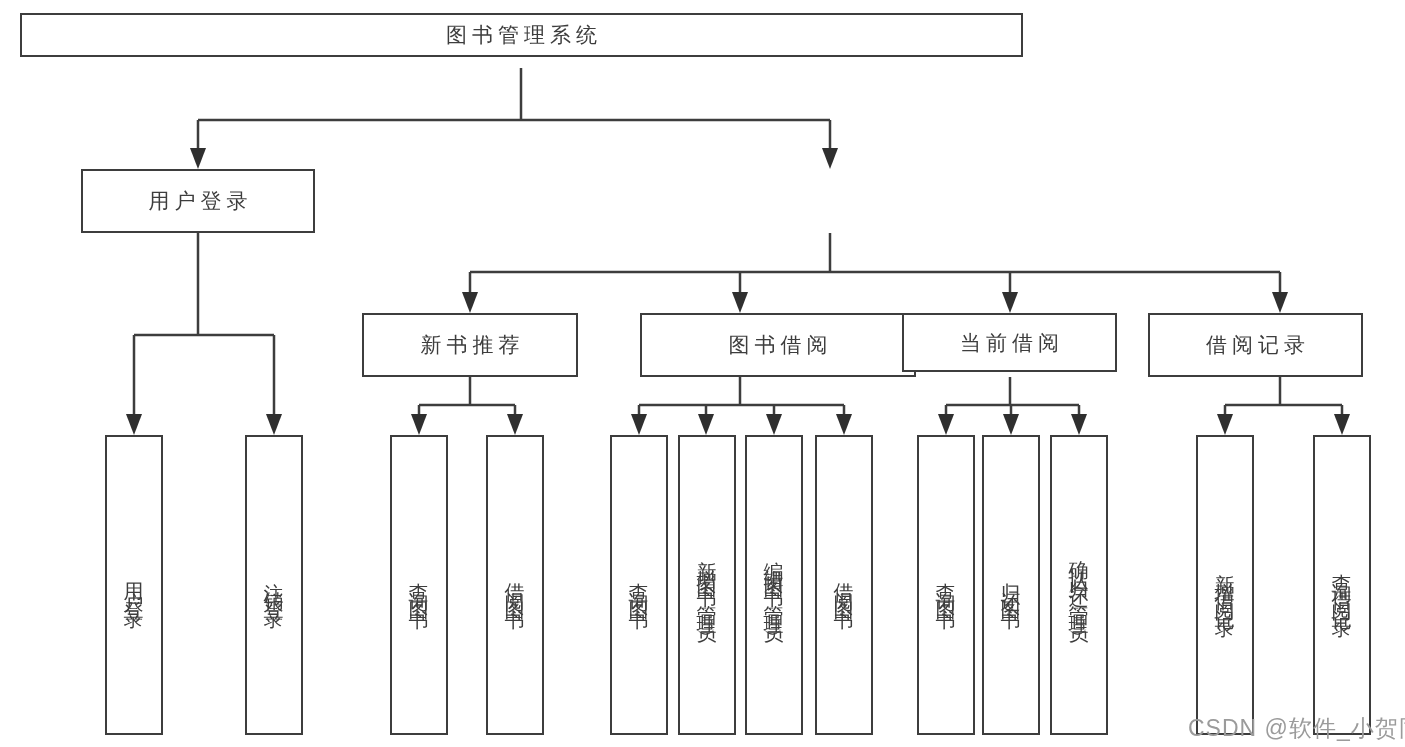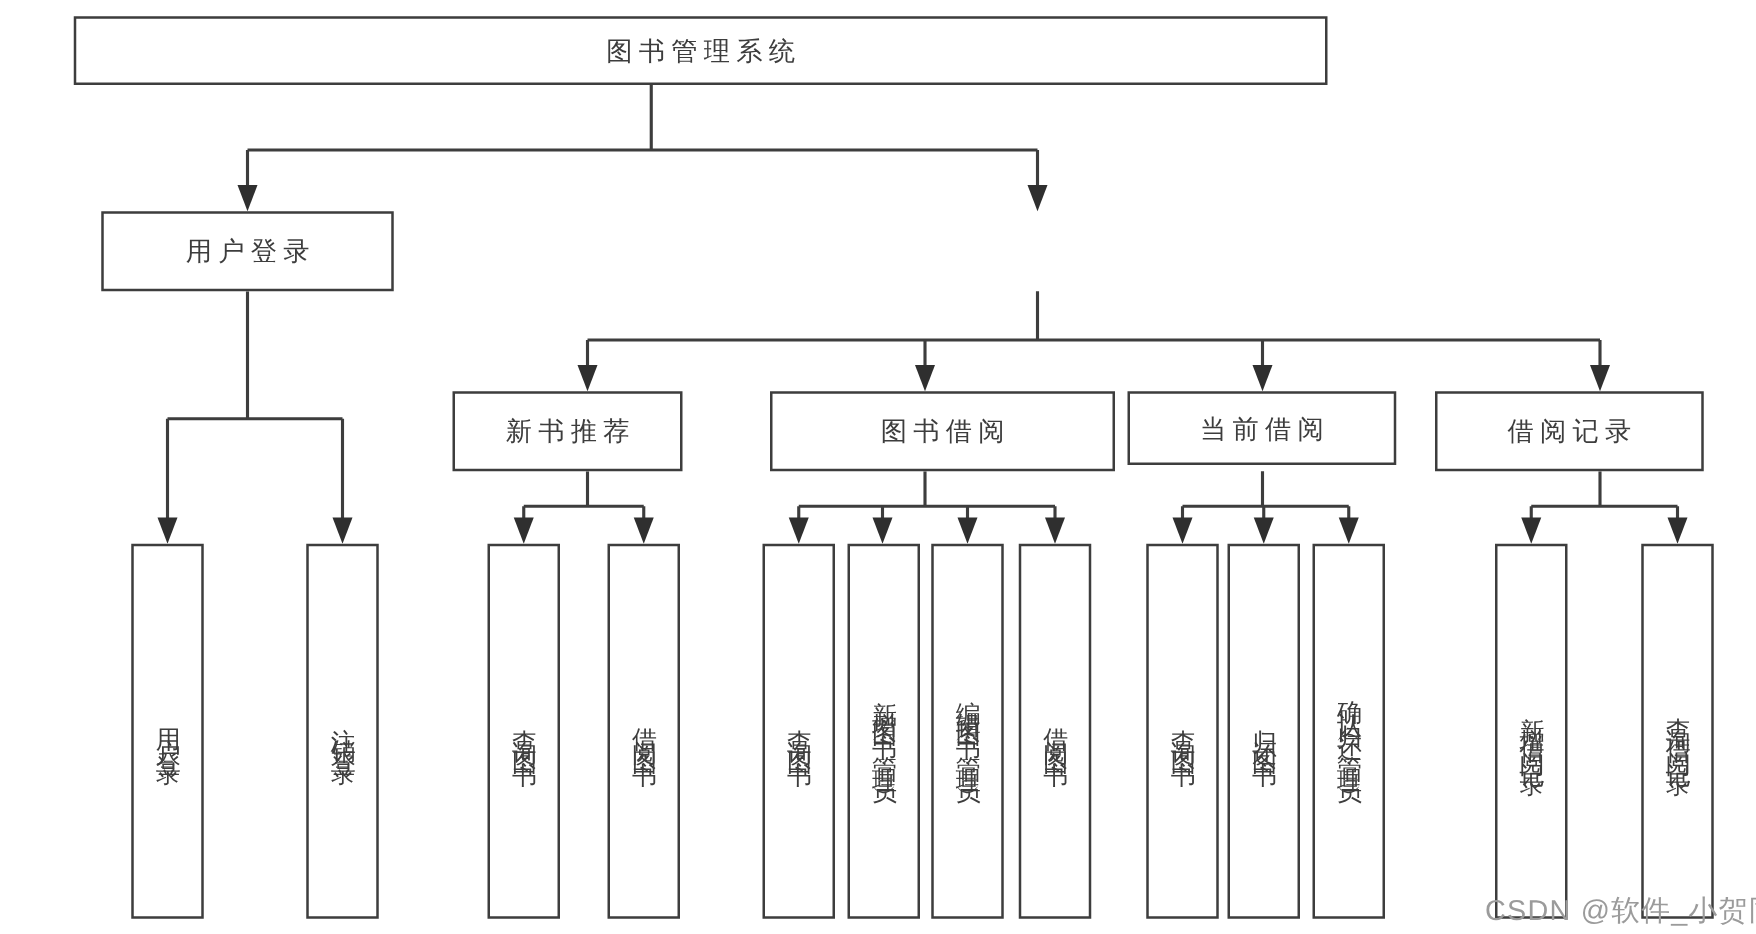--- a/index.html
+++ b/index.html
@@ -57,25 +57,25 @@
     position: absolute;
     left: 1188px;
     top: 713px;
     font-size: 23px;
     letter-spacing: 1px;
     color: #9b9b9b;
     z-index: 3;
     white-space: nowrap;
   }
   
-  .n-root            { left: 20px;   top: 13px;  width: 1003px; height: 55px; margin-left: 39px; }
+  .n-root            { left: 20px;   top: 13px;  width: 1003px; height: 44px; }
   .n-user-login      { left: 81px;   top: 169px; width: 234px;  height: 64px; }
   .n-book-mgmt       { left: 712px;  top: 169px; width: 236px;  height: 64px; }
-  .n-new-book        { left: 362px;  top: 313px; width: 184px;  height: 64px; }
-  .n-book-borrow     { left: 616px;  top: 313px; width: 276px;  height: 64px; }
+  .n-new-book        { left: 362px;  top: 313px; width: 216px;  height: 64px; }
+  .n-book-borrow     { left: 640px;  top: 313px; width: 276px;  height: 64px; }
   .n-current-borrow  { left: 902px;  top: 313px; width: 215px;  height: 59px; }
   .n-borrow-records  { left: 1148px; top: 313px; width: 215px;  height: 64px; }
   .l-ul1 { left: 105px; }
   .l-ul2 { left: 245px; }
   .l-nb1 { left: 390px; }
   .l-nb2 { left: 486px; }
   .l-bb1 { left: 610px; }
   .l-bb2 { left: 678px; }
   .l-bb3 { left: 745px; }
   .l-bb4 { left: 815px; }

